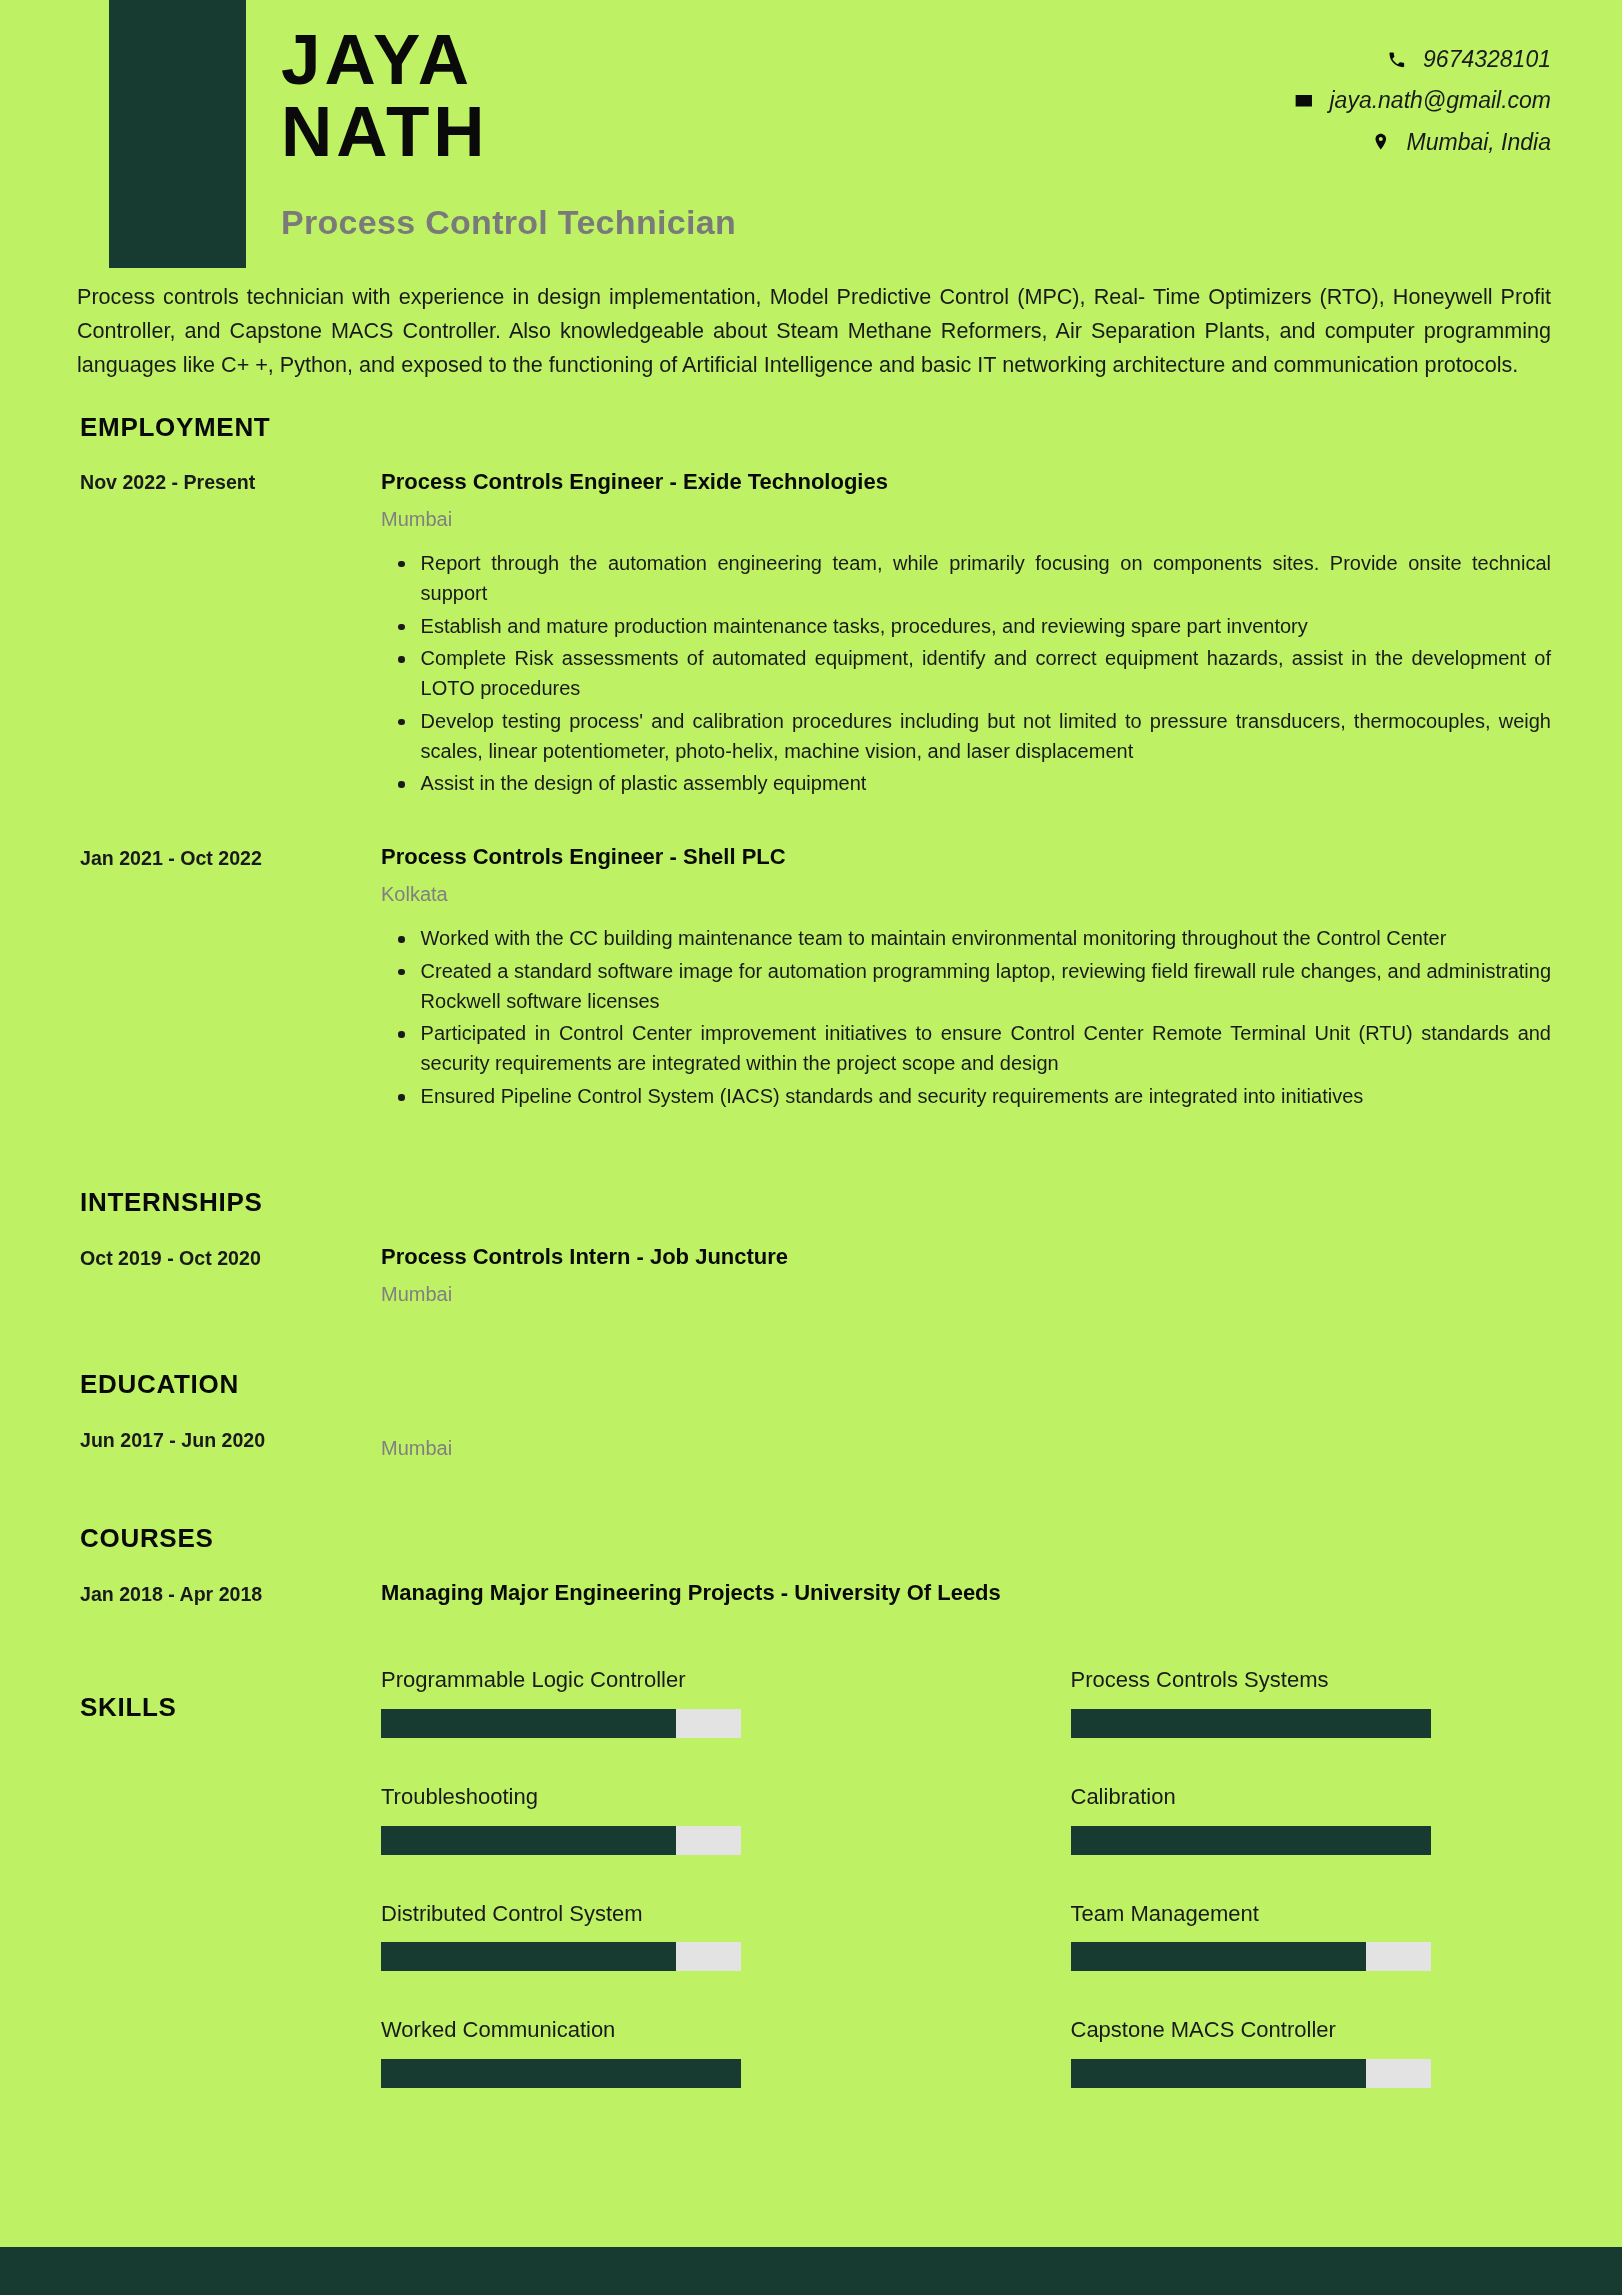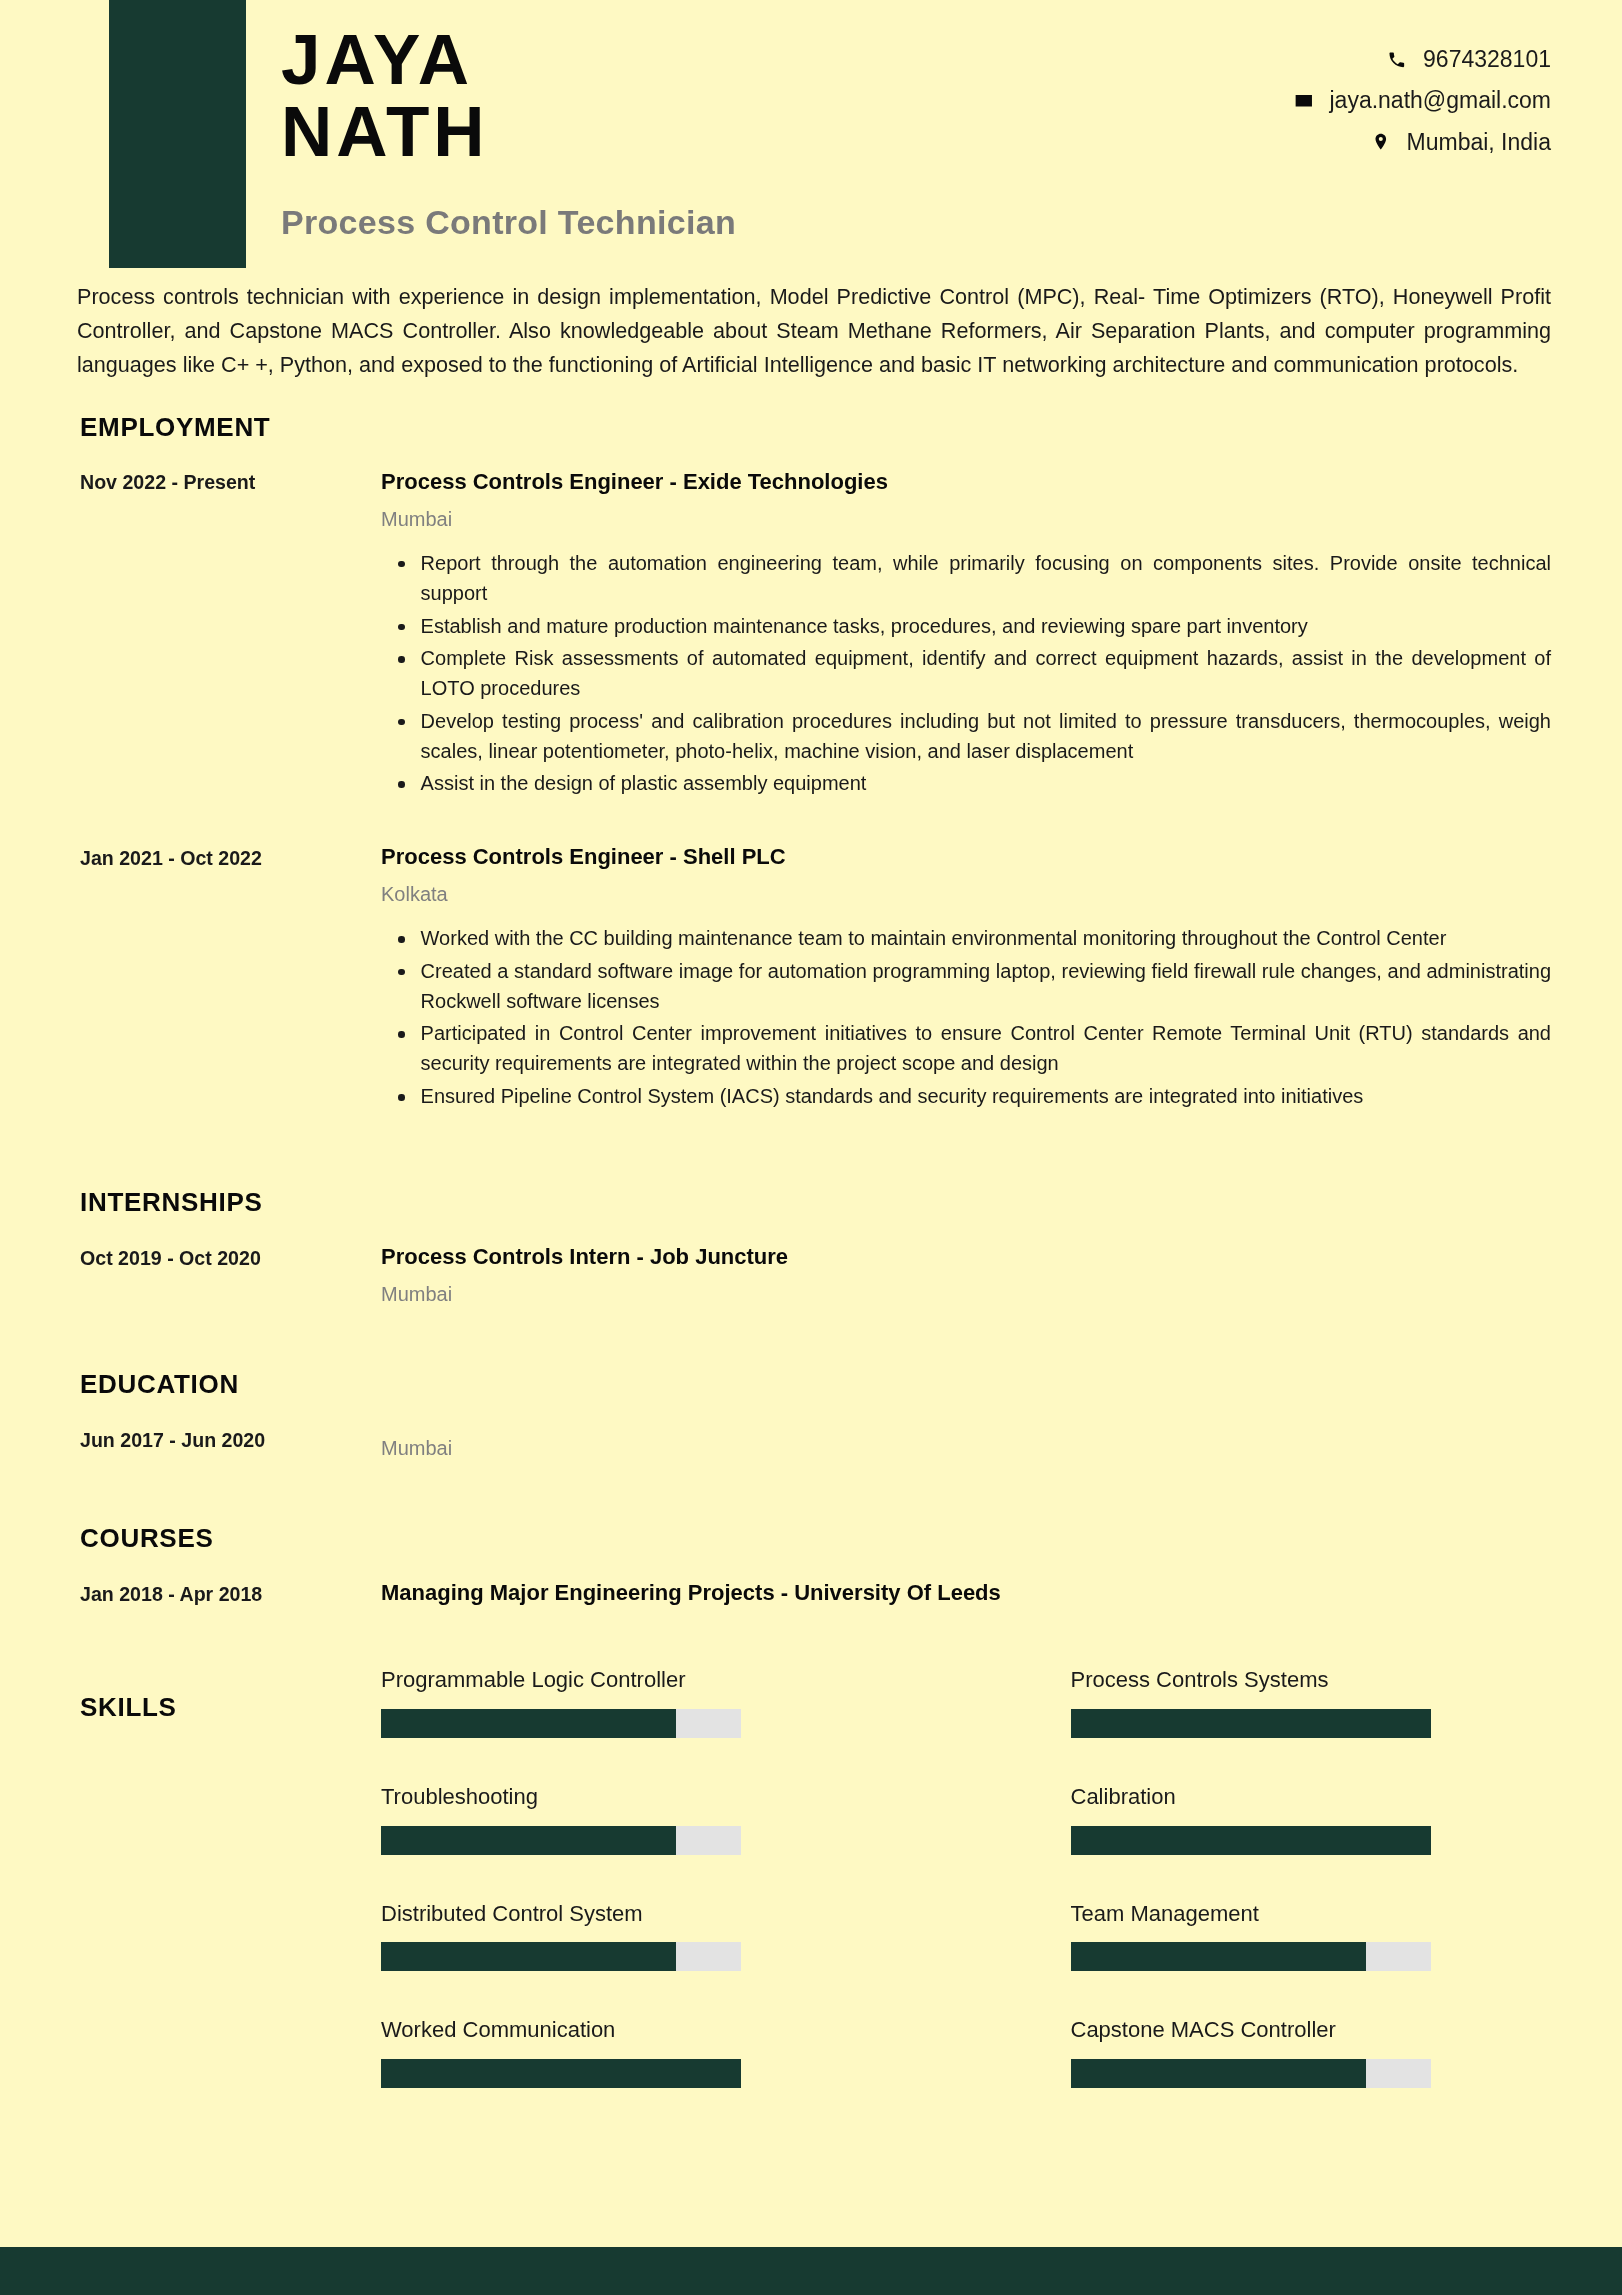--- a/index.html
+++ b/index.html
@@ -9,21 +9,21 @@
     height: 2295px;
     background: #ffffff;
     font-family: "Liberation Sans", sans-serif;
     color: #1a1a1a;
   }
 
   .page {
     position: relative;
     width: 1622px;
     height: 2295px;
-    background: #fef9c3;
+    background: #bef264;
     overflow: hidden;
   }
 
   
   .header {
     position: relative;
     height: 275px;
     padding-top: 11.8px;
   }
 
@@ -56,20 +56,21 @@
     font-weight: 700;
     color: #7a7a7a;
     letter-spacing: 0.3px;
   }
 
   .contact {
     position: absolute;
     right: 71px;
     top: 46px;
     text-align: right;
+    font-style: italic;
   }
 
   .contact-row {
     display: flex;
     align-items: center;
     justify-content: flex-end;
     gap: 14.4px;
     margin-bottom: 14.4px;
     font-size: 23px;
     color: #1a1a1a;

